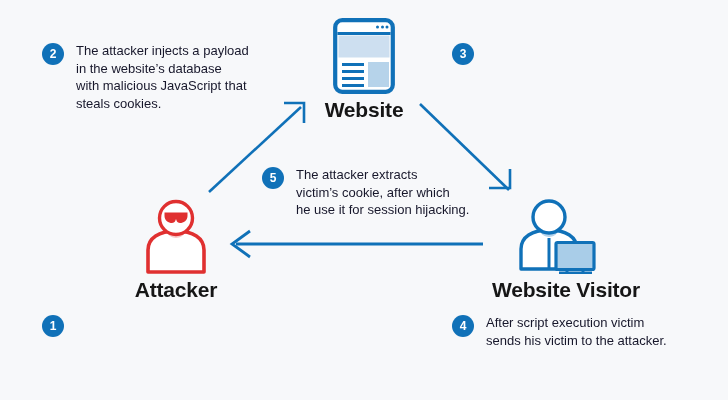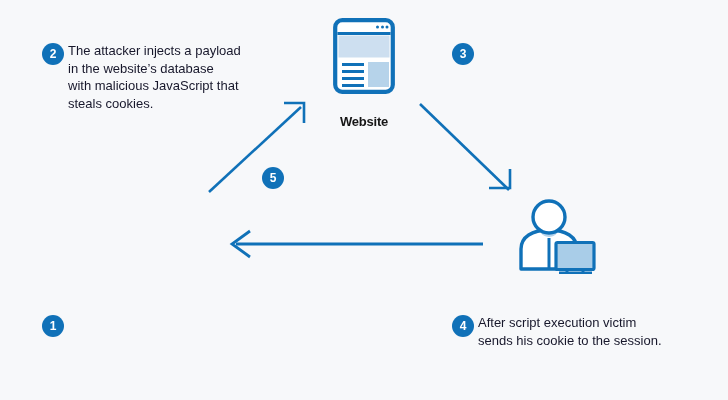--- a/index.html
+++ b/index.html
@@ -26,24 +26,24 @@
     width: 728px;
     height: 400px;
     pointer-events: none;
   }
   .node {
     position: absolute;
     text-align: center;
   }
   .node-label {
     font-weight: bold;
-    font-size: 13px;
+    font-size: 21px;
     color: #161616;
     letter-spacing: -0.2px;
-    margin-top: 20px;
+    margin-top: 4px;
     white-space: nowrap;
   }
   .step {
     position: absolute;
     display: flex;
     align-items: flex-start;
   }
   .badge {
     flex: 0 0 auto;
     width: 22px;
@@ -51,21 +51,21 @@
     border-radius: 50%;
     background: #1071b8;
     color: #ffffff;
     font-size: 12px;
     font-weight: bold;
     line-height: 22px;
     text-align: center;
     margin-top: 1px;
   }
   .step-text {
-    margin-left: 4px;
+    margin-left: 12px;
     font-size: 13px;
     line-height: 17.5px;
     color: #17172b;
     white-space: pre-line;
   }
   
   #node-website   { left: 300px; top: 18px;  width: 128px; }
   #node-attacker  { left: 112px; top: 198px; width: 128px; }
   #node-visitor   { left: 492px; top: 198px; width: 128px; }
 
@@ -115,39 +115,57 @@
           <rect x="9" y="52" width="22" height="3"></rect>
           <rect x="9" y="59" width="22" height="3"></rect>
           <rect x="9" y="66" width="22" height="3"></rect>
         </g>
         <rect x="35" y="44" width="21" height="25" fill="#b6d3ea"></rect>
       </svg>
     </span>
     <div class="node-label">Website</div>
   </div>
 
+  <div class="node" id="node-attacker">
+    <span>
+      <svg class="icon-svg" width="76" height="76" viewBox="0 0 76 76" aria-hidden="true">
+
+        <path d="M10,74 L10,52 C10,40 21,33 38,33 C55,33 66,40 66,52 L66,74 Z" fill="#ffffff" stroke="#e03030" stroke-width="3.6" stroke-linejoin="round"></path>
+
+        <path d="M29,33.5 C31,42 45,42 47,33.5 Z" fill="#f6c9c9"></path>
+
+        <circle cx="38" cy="20" r="16.5" fill="#ffffff" stroke="#e03030" stroke-width="3.4"></circle>
+
+        <path d="M26.5,14.5 L49.5,14.5 L49.5,18 C49.5,22.5 45.5,25 42,25
+                 C39,25 38.4,22.4 38,20.8 C37.6,22.4 37,25 34,25
+                 C30.5,25 26.5,22.5 26.5,18 Z" fill="#e03030"></path>
+      </svg>
+    </span>
+    <div class="node-label">Attacker</div>
+  </div>
 
   <div class="node" id="node-visitor">
     <span>
       <svg class="icon-svg" width="82" height="76" viewBox="0 0 82 76" aria-hidden="true">
 
         <path d="M6,71 L6,51 C6,39 17,32 34,32 C51,32 62,39 62,51 L62,71 Z" fill="#ffffff" stroke="#1071b8" stroke-width="3.4" stroke-linejoin="round"></path>
 
         <path d="M25,32.5 C27,41 41,41 43,32.5 Z" fill="#b6d3ea"></path>
 
         <line x1="34" y1="40" x2="34" y2="71" stroke="#1071b8" stroke-width="3"></line>
 
         <circle cx="34" cy="19" r="16" fill="#ffffff" stroke="#1071b8" stroke-width="3.4"></circle>
 
         <rect x="41" y="44.5" width="38" height="27" rx="1.5" ry="1.5" fill="#a9cde8" stroke="#1071b8" stroke-width="3.2"></rect>
         <line x1="52" y1="71" x2="52" y2="75" stroke="#1071b8" stroke-width="3"></line>
         <line x1="68" y1="71" x2="68" y2="75" stroke="#1071b8" stroke-width="3"></line>
         <line x1="44" y1="75" x2="77" y2="75" stroke="#1071b8" stroke-width="3"></line>
       </svg>
     </span>
+    <div class="node-label">Website Visitor</div>
   </div>
 
   <div class="step" id="step-1">
     <div class="badge">1</div>
   </div>
 
   <div class="step" id="step-2">
     <div class="badge">2</div>
     <div class="step-text">The attacker injects a payload
 in the website’s database
@@ -155,20 +173,23 @@
 steals cookies.</div>
   </div>
 
   <div class="step" id="step-3">
     <div class="badge">3</div>
   </div>
 
   <div class="step" id="step-4">
     <div class="badge">4</div>
     <div class="step-text">After script execution victim
-sends his cookie to the session.</div>
+sends his victim to the attacker.</div>
   </div>
 
   <div class="step" id="step-5">
     <div class="badge">5</div>
+    <div class="step-text">The attacker extracts
+victim’s cookie, after which
+he use it for session hijacking.</div>
   </div>
 
 </div>
 
 </body></html>

